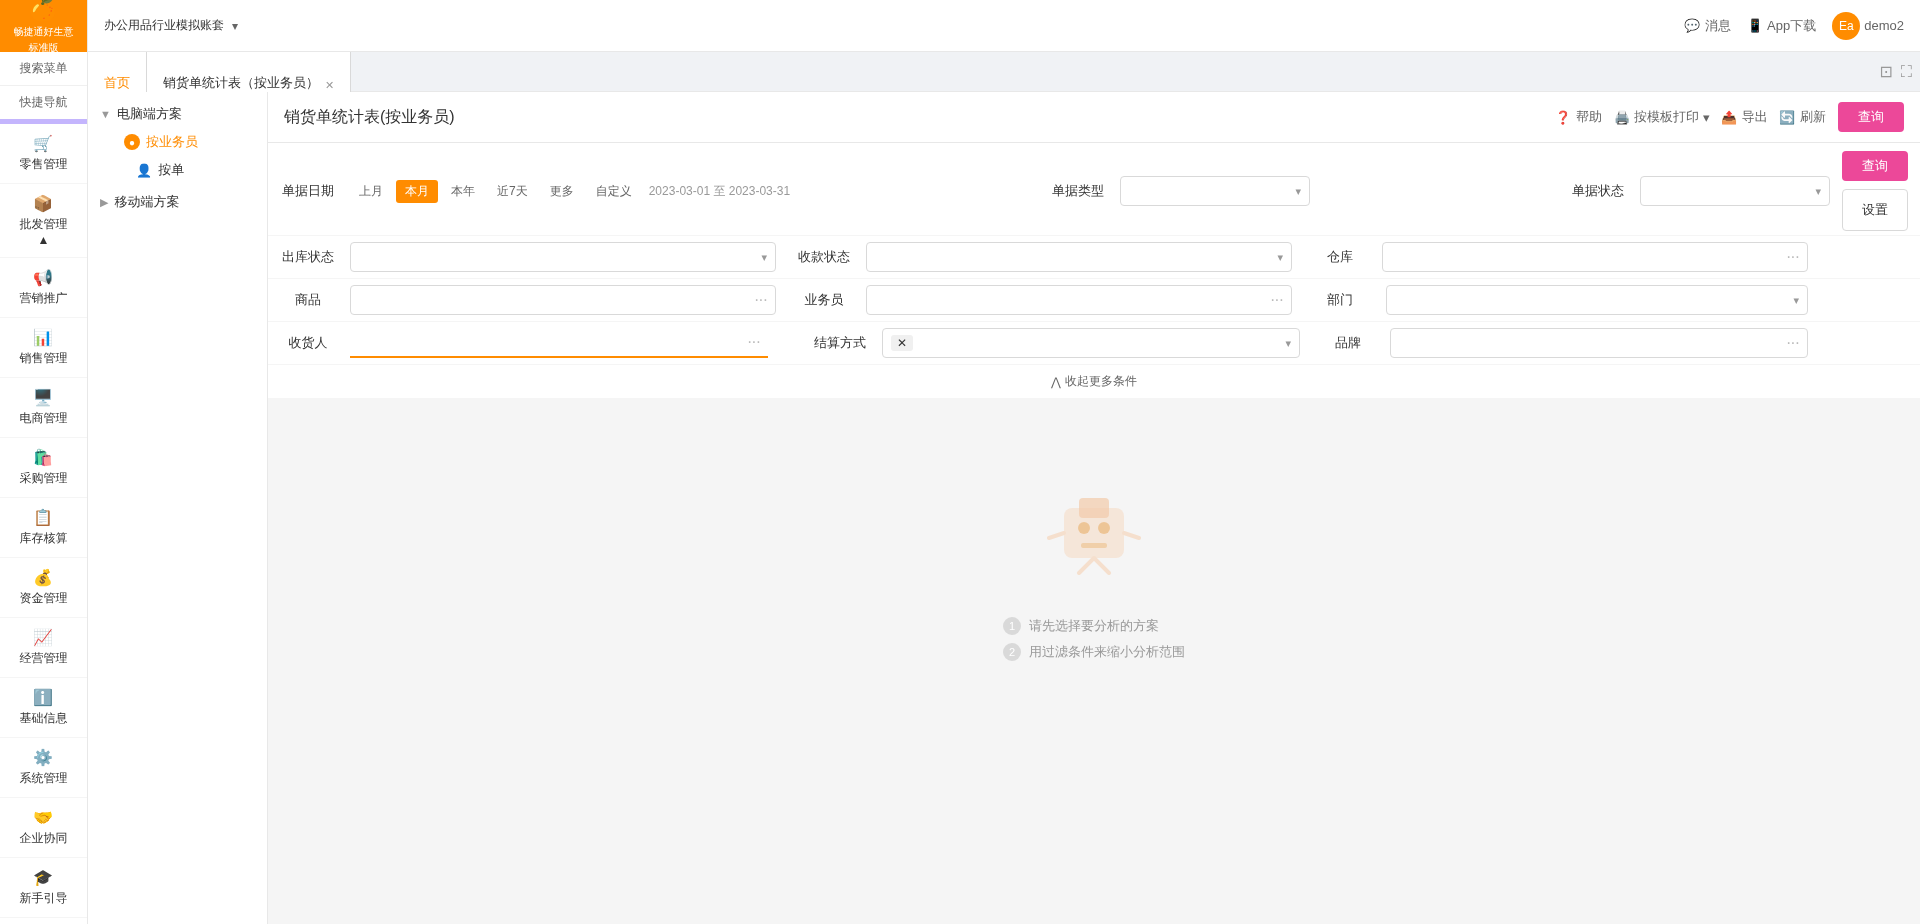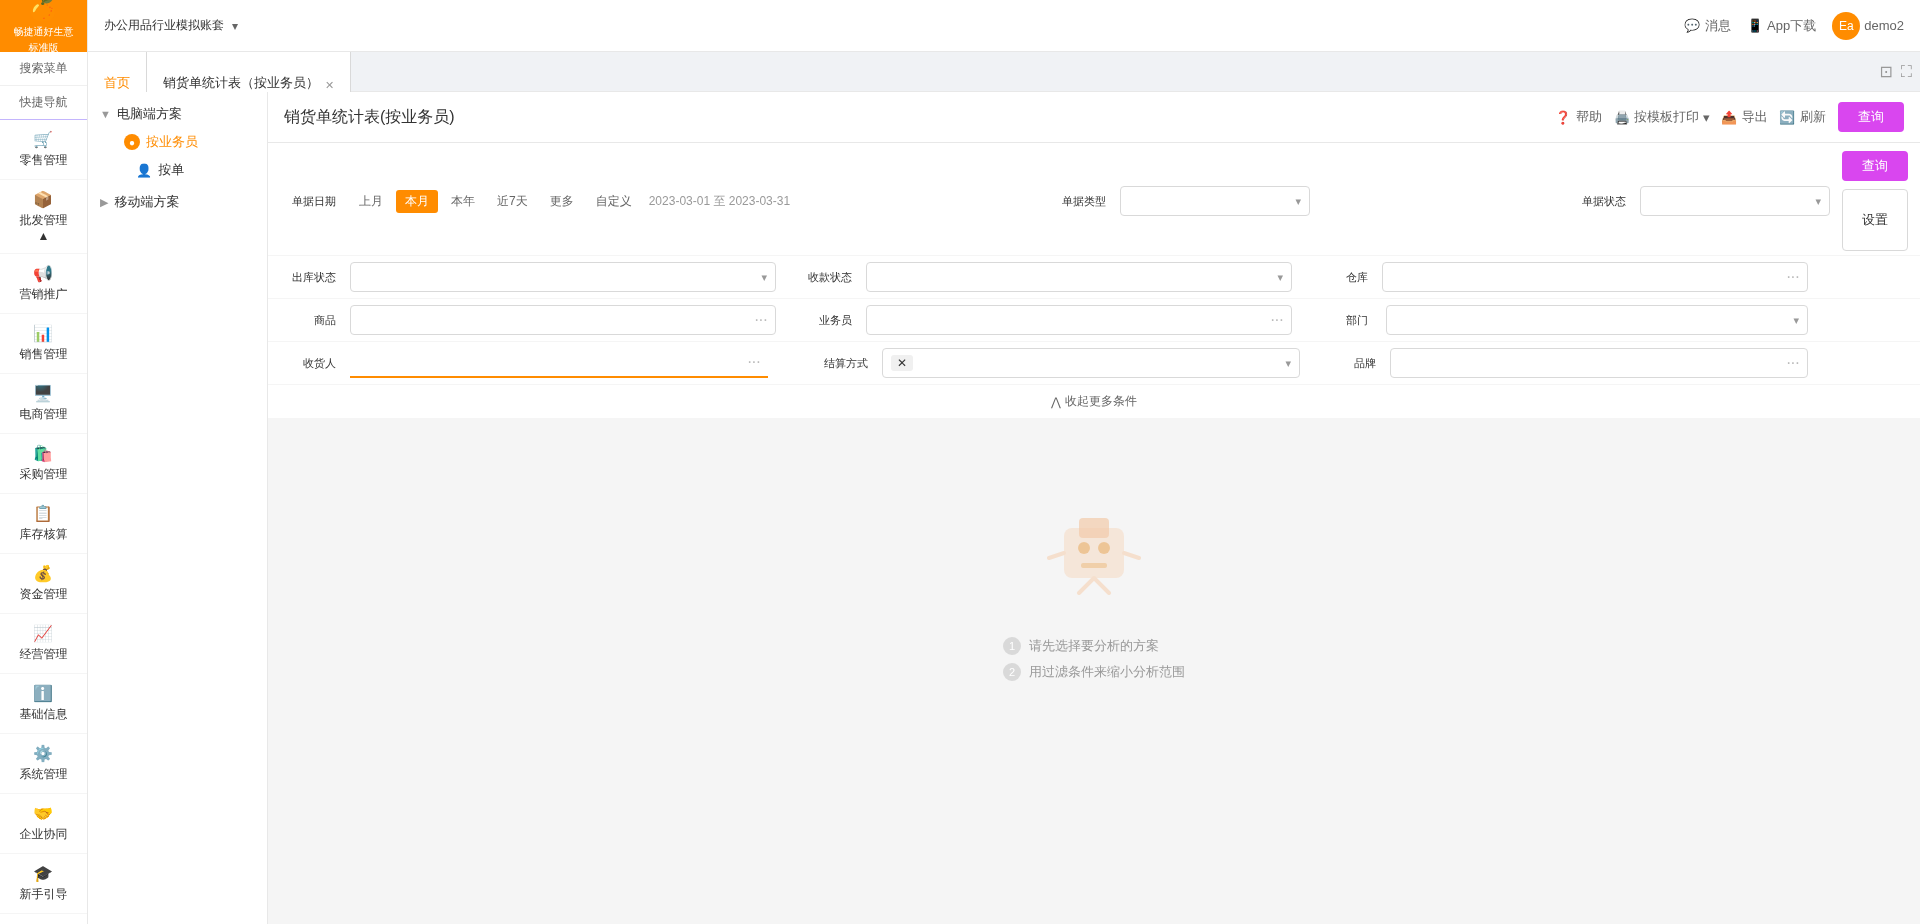--- a/index.html
+++ b/index.html
@@ -4,21 +4,21 @@
   <style>
     * { box-sizing: border-box; margin: 0; padding: 0; }
     body { font-family: 'Microsoft YaHei', sans-serif; font-size: 13px; background: #f5f5f5; display: flex; height: 924px; overflow: hidden; }
 
     
     .sidebar { width: 88px; background: #fff; display: flex; flex-direction: column; align-items: center; border-right: 1px solid #e8e8e8; flex-shrink: 0; }
     .sidebar-logo { width: 100%; background: #ff8c00; padding: 8px; display: flex; flex-direction: column; align-items: center; justify-content: center; height: 52px; cursor: pointer; }
     .sidebar-logo-icon { font-size: 22px; color: white; }
     .sidebar-logo-text { font-size: 10px; color: white; margin-top: 2px; }
     .sidebar-search { padding: 8px 4px; width: 100%; text-align: center; font-size: 12px; color: #666; cursor: pointer; border-bottom: 1px solid #f0f0f0; }
-    .sidebar-nav { padding: 8px 4px; width: 100%; text-align: center; font-size: 12px; color: #666; cursor: pointer; border-bottom: 1px solid #c4b5fd; }
+    .sidebar-nav { padding: 8px 4px; width: 100%; text-align: center; font-size: 12px; color: #666; cursor: pointer; border-bottom: 5px solid #c4b5fd; }
     .sidebar-menu-item { width: 100%; text-align: center; padding: 10px 4px; font-size: 12px; color: #333; cursor: pointer; display: flex; flex-direction: column; align-items: center; border-bottom: 1px solid #f5f5f5; }
     .sidebar-menu-item .menu-icon { font-size: 16px; margin-bottom: 3px; }
 
     
     .main-area { flex: 1; display: flex; flex-direction: column; overflow: hidden; }
 
     
     .topbar { height: 52px; background: #fff; display: flex; align-items: center; justify-content: space-between; padding: 0 16px; border-bottom: 1px solid #e8e8e8; flex-shrink: 0; }
     .topbar-left { display: flex; align-items: center; gap: 8px; font-size: 12px; color: #333; }
     .topbar-dropdown { display: flex; align-items: center; gap: 4px; cursor: pointer; color: #666; }
@@ -63,32 +63,32 @@
     .date-range { font-size: 12px; color: #999; margin-left: 4px; }
 
     
     .collapse-row { text-align: center; padding: 8px; }
     .collapse-btn { font-size: 12px; color: #666; cursor: pointer; display: inline-flex; align-items: center; gap: 4px; }
 
     
     .data-area { flex: 1; background: #f5f5f5; overflow: auto; display: flex; align-items: flex-start; justify-content: flex-start; }
 
     
-    .query-btn { background: #d946ef; color: white; border: none; padding: 6px 20px; border-radius: 4px; cursor: pointer; font-size: 13px; }
-    .settings-btn { background: #fff; color: #333; border: 1px solid #d9d9d9; padding: 21px 16px; border-radius: 4px; cursor: pointer; font-size: 13px; margin-top: 4px; }
+    .query-btn { background: #ec4899; color: white; border: none; padding: 6px 20px; border-radius: 4px; cursor: pointer; font-size: 13px; }
+    .settings-btn { background: #fff; color: #333; border: 1px solid #d9d9d9; padding: 11px 16px; border-radius: 4px; cursor: pointer; font-size: 13px; margin-top: 4px; }
 
     
     .empty-state { display: flex; flex-direction: column; align-items: center; justify-content: center; width: 100%; padding: 80px 20px; }
     .empty-icon { font-size: 80px; margin-bottom: 20px; opacity: 0.5; }
     .empty-tips { display: flex; flex-direction: column; gap: 8px; }
     .empty-tip { display: flex; align-items: center; gap: 8px; font-size: 13px; color: #999; }
     .tip-num { width: 18px; height: 18px; border-radius: 50%; background: #d9d9d9; color: white; font-size: 11px; display: flex; align-items: center; justify-content: center; flex-shrink: 0; }
 
     .filter-section { background: #fff; }
-    .filter-cell-label { width: 64px; text-align: right; color: #333; font-size: 11px; flex-shrink: 0; padding-right: 8px; }
+    .filter-cell-label { width: 64px; text-align: center; color: #333; font-size: 13px; flex-shrink: 0; padding-right: 8px; }
     .filter-cell-input { flex: 1; height: 30px; border: 1px solid #d9d9d9; border-radius: 4px; display: flex; align-items: center; padding: 0 8px; font-size: 13px; color: #333; background: #fff; position: relative; overflow: hidden; }
     .filter-cell-input.underline { border: none; border-bottom: 2px solid #ff8c00; border-radius: 0; }
     .filter-cell-input .chevron { position: absolute; right: 8px; color: #999; font-size: 11px; }
     .filter-cell-input .ellipsis { position: absolute; right: 8px; color: #bbb; font-size: 16px; letter-spacing: -1px; }
   </style>
 </head>
 <body>
 
 <div class="sidebar">
   <div class="sidebar-logo">

